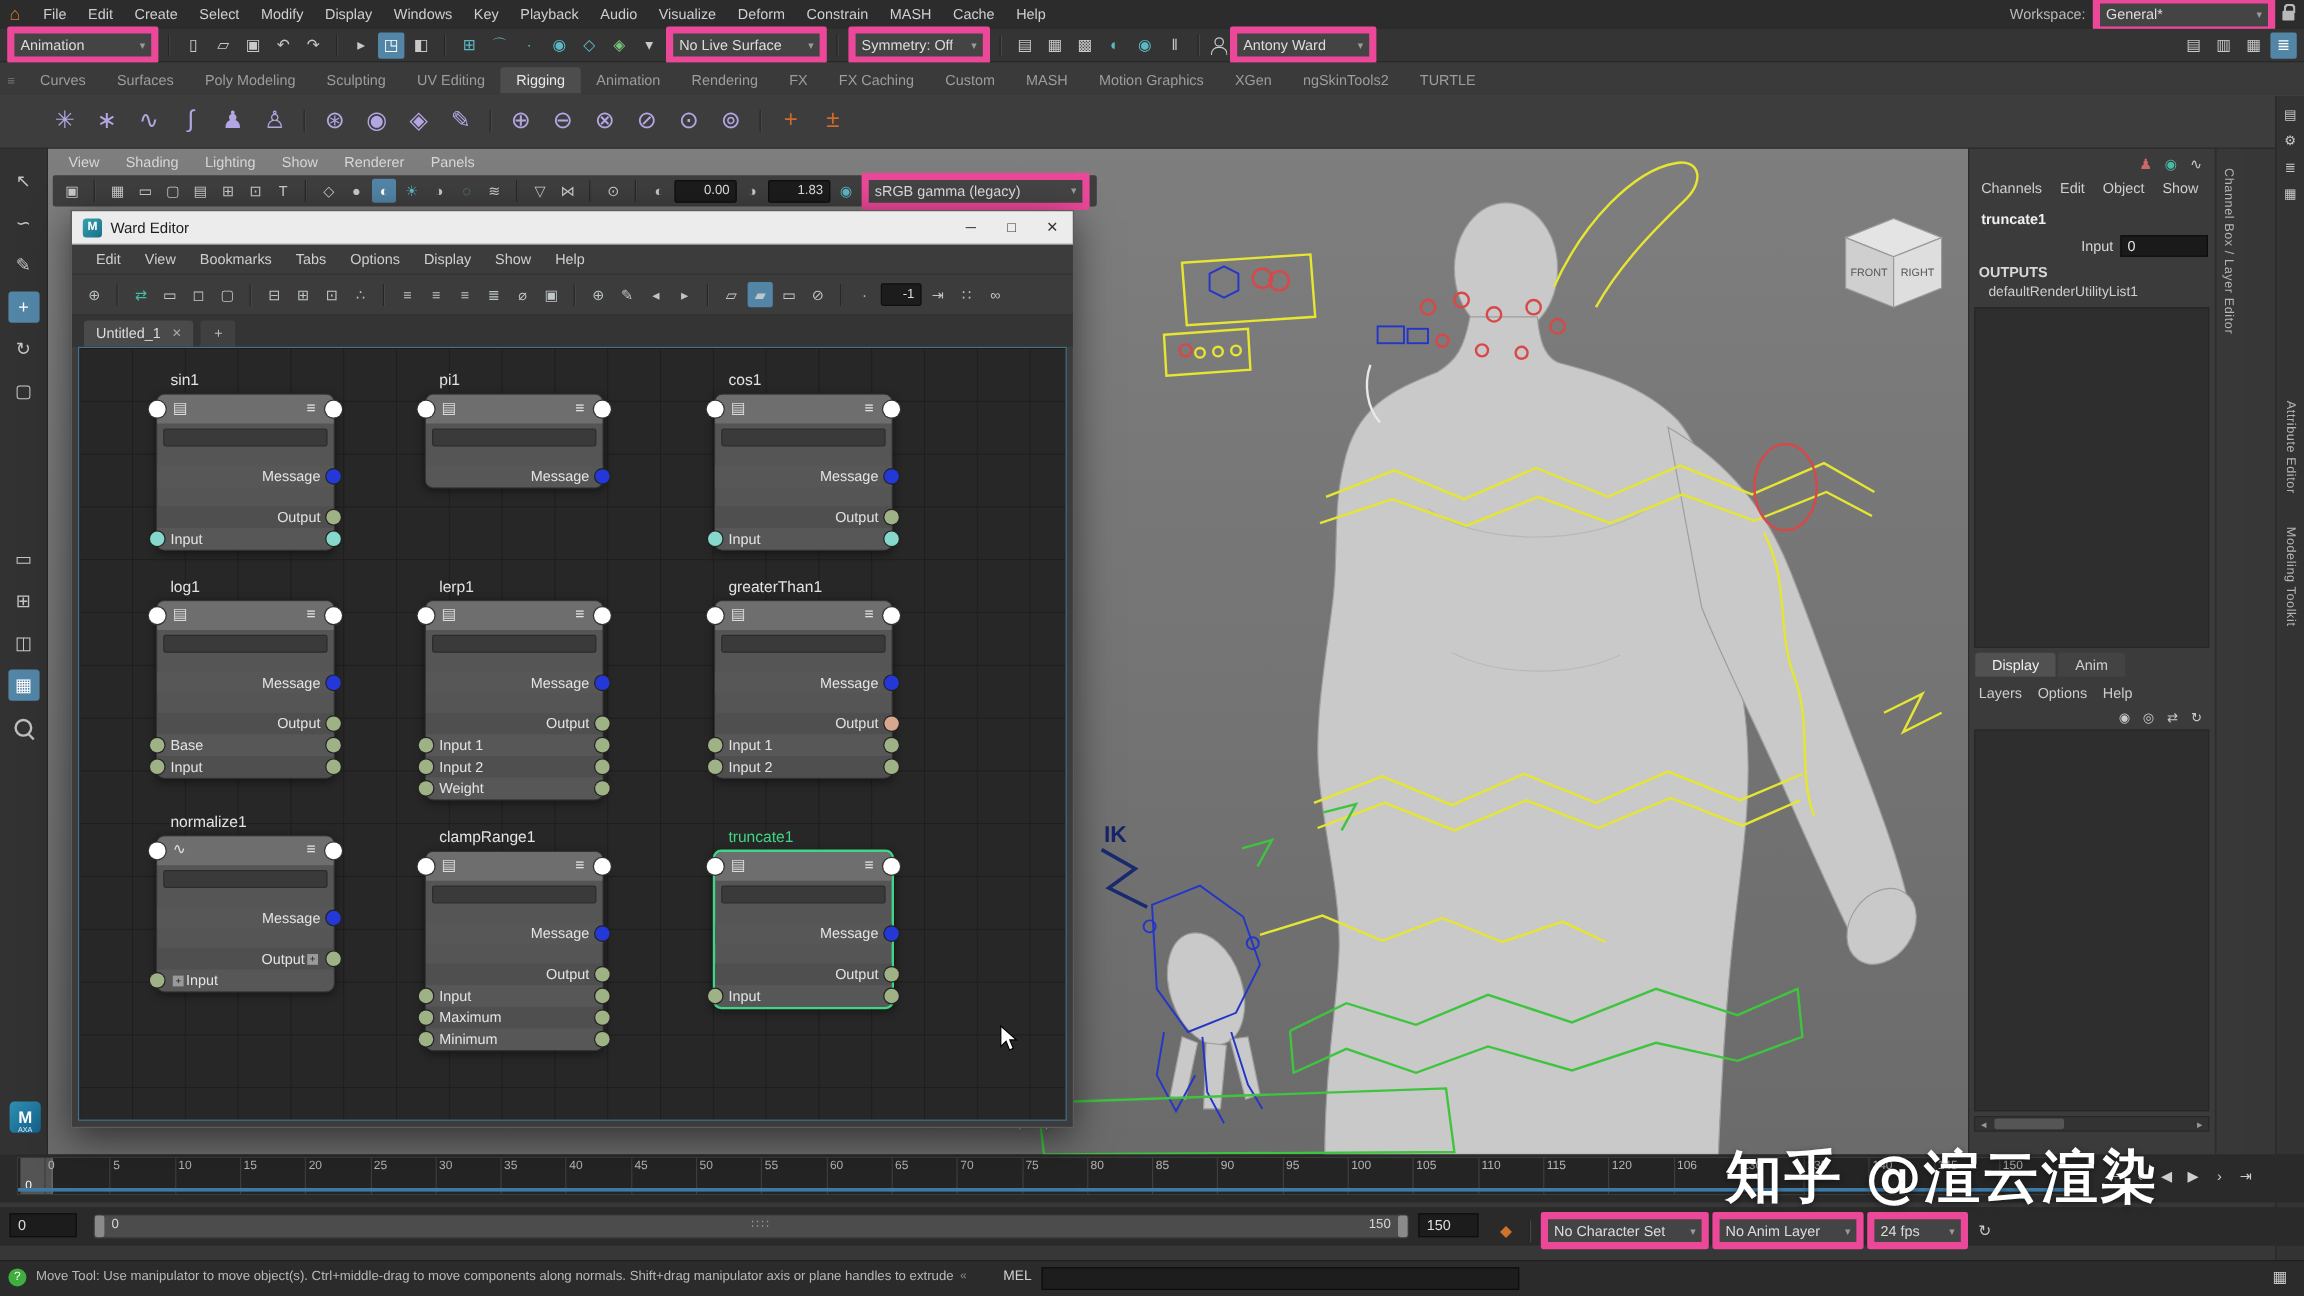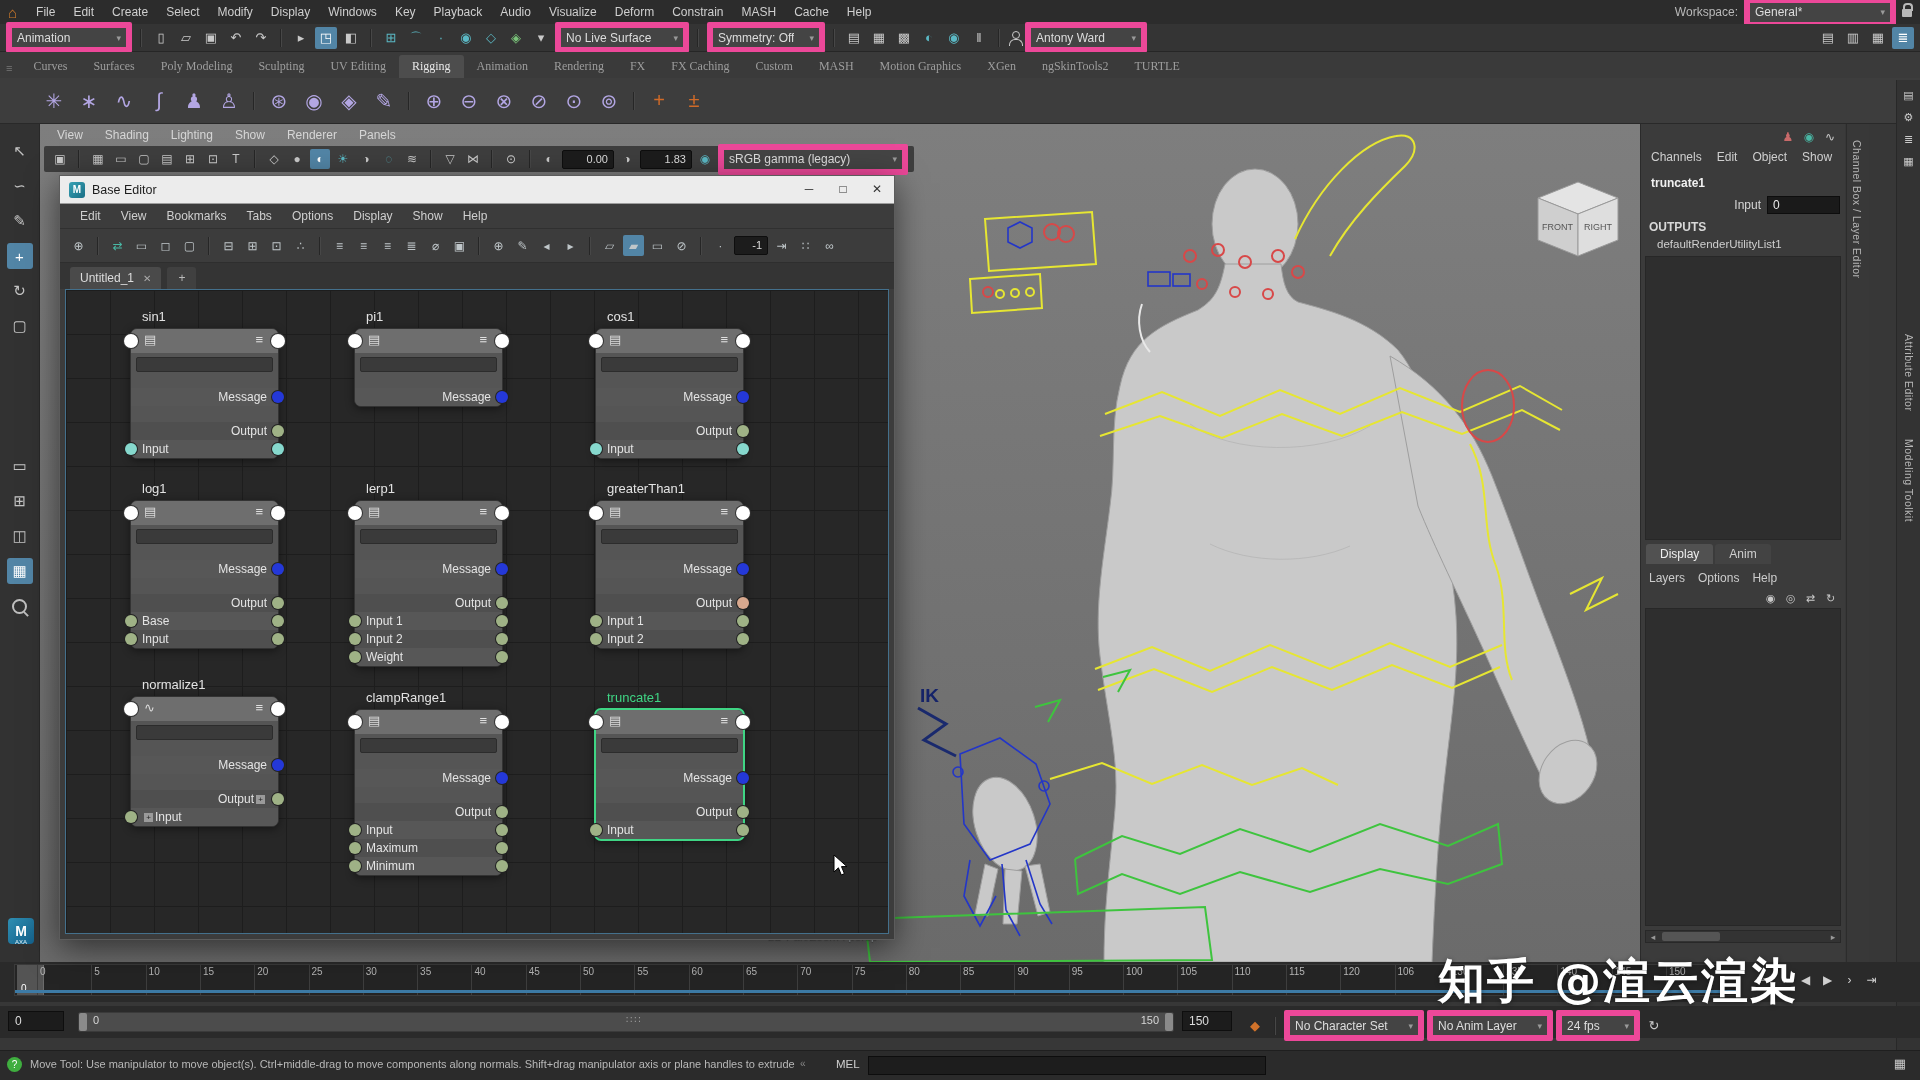--- a/index.html
+++ b/index.html
@@ -31,21 +31,21 @@
   .strip .icon.active{background:#5285a6;color:#fff;}
   .strip .sep{width:1px;height:18px;background:#262626;border-right:1px solid #474747;margin:0 5px;}
   .strip .tfield{background:#1c1c1c;border:1px solid #0e0e0e;color:#ddd;height:17px;line-height:17px;
                  padding:0 5px;border-radius:2px;font-size:11px;text-align:right;}
   .person-icon{width:14px;height:13px;position:relative;display:inline-block;}
   .person-icon::before{content:'';position:absolute;left:4px;top:0;width:6px;height:6px;border-radius:50%;border:1.4px solid #c9c9c9;}
   .person-icon::after{content:'';position:absolute;left:1px;top:8px;width:12px;height:6px;border-radius:6px 6px 0 0;border:1.4px solid #c9c9c9;border-bottom:none;}
   
   #shelf-tabs{position:absolute;left:0;top:52px;width:1920px;height:26px;background:#3a3a3a;display:flex;align-items:flex-end;border-bottom:1px solid #2c2c2c;}
   #shelf-tabs .grip{color:#777;margin:0 8px 4px 6px;font-size:11px;}
-  #shelf-tab-items{display:flex;font-family:Liberation Serif, serif;}
+  #shelf-tab-items{display:flex;}
   #shelf-tab-items .li{padding:4px 13px;color:#9d9d9d;font-size:12px;}
   #shelf-tab-items .li.active{background:#4d4d4d;color:#e8e8e8;border-radius:3px 3px 0 0;}
   #shelf-icons{position:absolute;left:0;top:78px;width:1920px;height:46px;background:#3d3d3d;border-bottom:1px solid #292929;padding-left:38px;box-sizing:border-box;}
   #shelf-icons .icon{width:32px;height:32px;font-size:20px;}
   
   #left-toolbox{position:absolute;left:0;top:124px;width:40px;height:838px;background:#323232;
                 border-right:1px solid #282828;display:flex;flex-direction:column;align-items:center;padding-top:14px;box-sizing:border-box;gap:9px;}
   #left-toolbox .icon{width:26px;height:26px;display:flex;align-items:center;justify-content:center;color:#c4c4c4;font-size:15px;border-radius:3px;}
   #left-toolbox .icon.active{background:#5285a6;color:#fff;}
   #left-toolbox .gapbig{height:96px;}
@@ -487,21 +487,21 @@
         <span class="icon">≣</span>
         <span class="icon">▦</span>
       </div>
     <div class="vtab" style="margin-top:160px;">Attribute Editor</div>
     <div class="vtab" style="margin-top:28px;">Modeling Toolkit</div>
   </div>
 
   <div id="node-editor">
     <div id="ne-titlebar">
       <span class="appicon">M</span>
-      <span class="t">Base Editor</span>
+      <span class="t">Ward Editor</span>
       <div id="ne-controls">
         <span>─</span>
         <span>□</span>
         <span>✕</span>
       </div>
     </div>
     <div id="ne-menus">
         <span class="li">Edit</span>
         <span class="li">View</span>
         <span class="li">Bookmarks</span>

